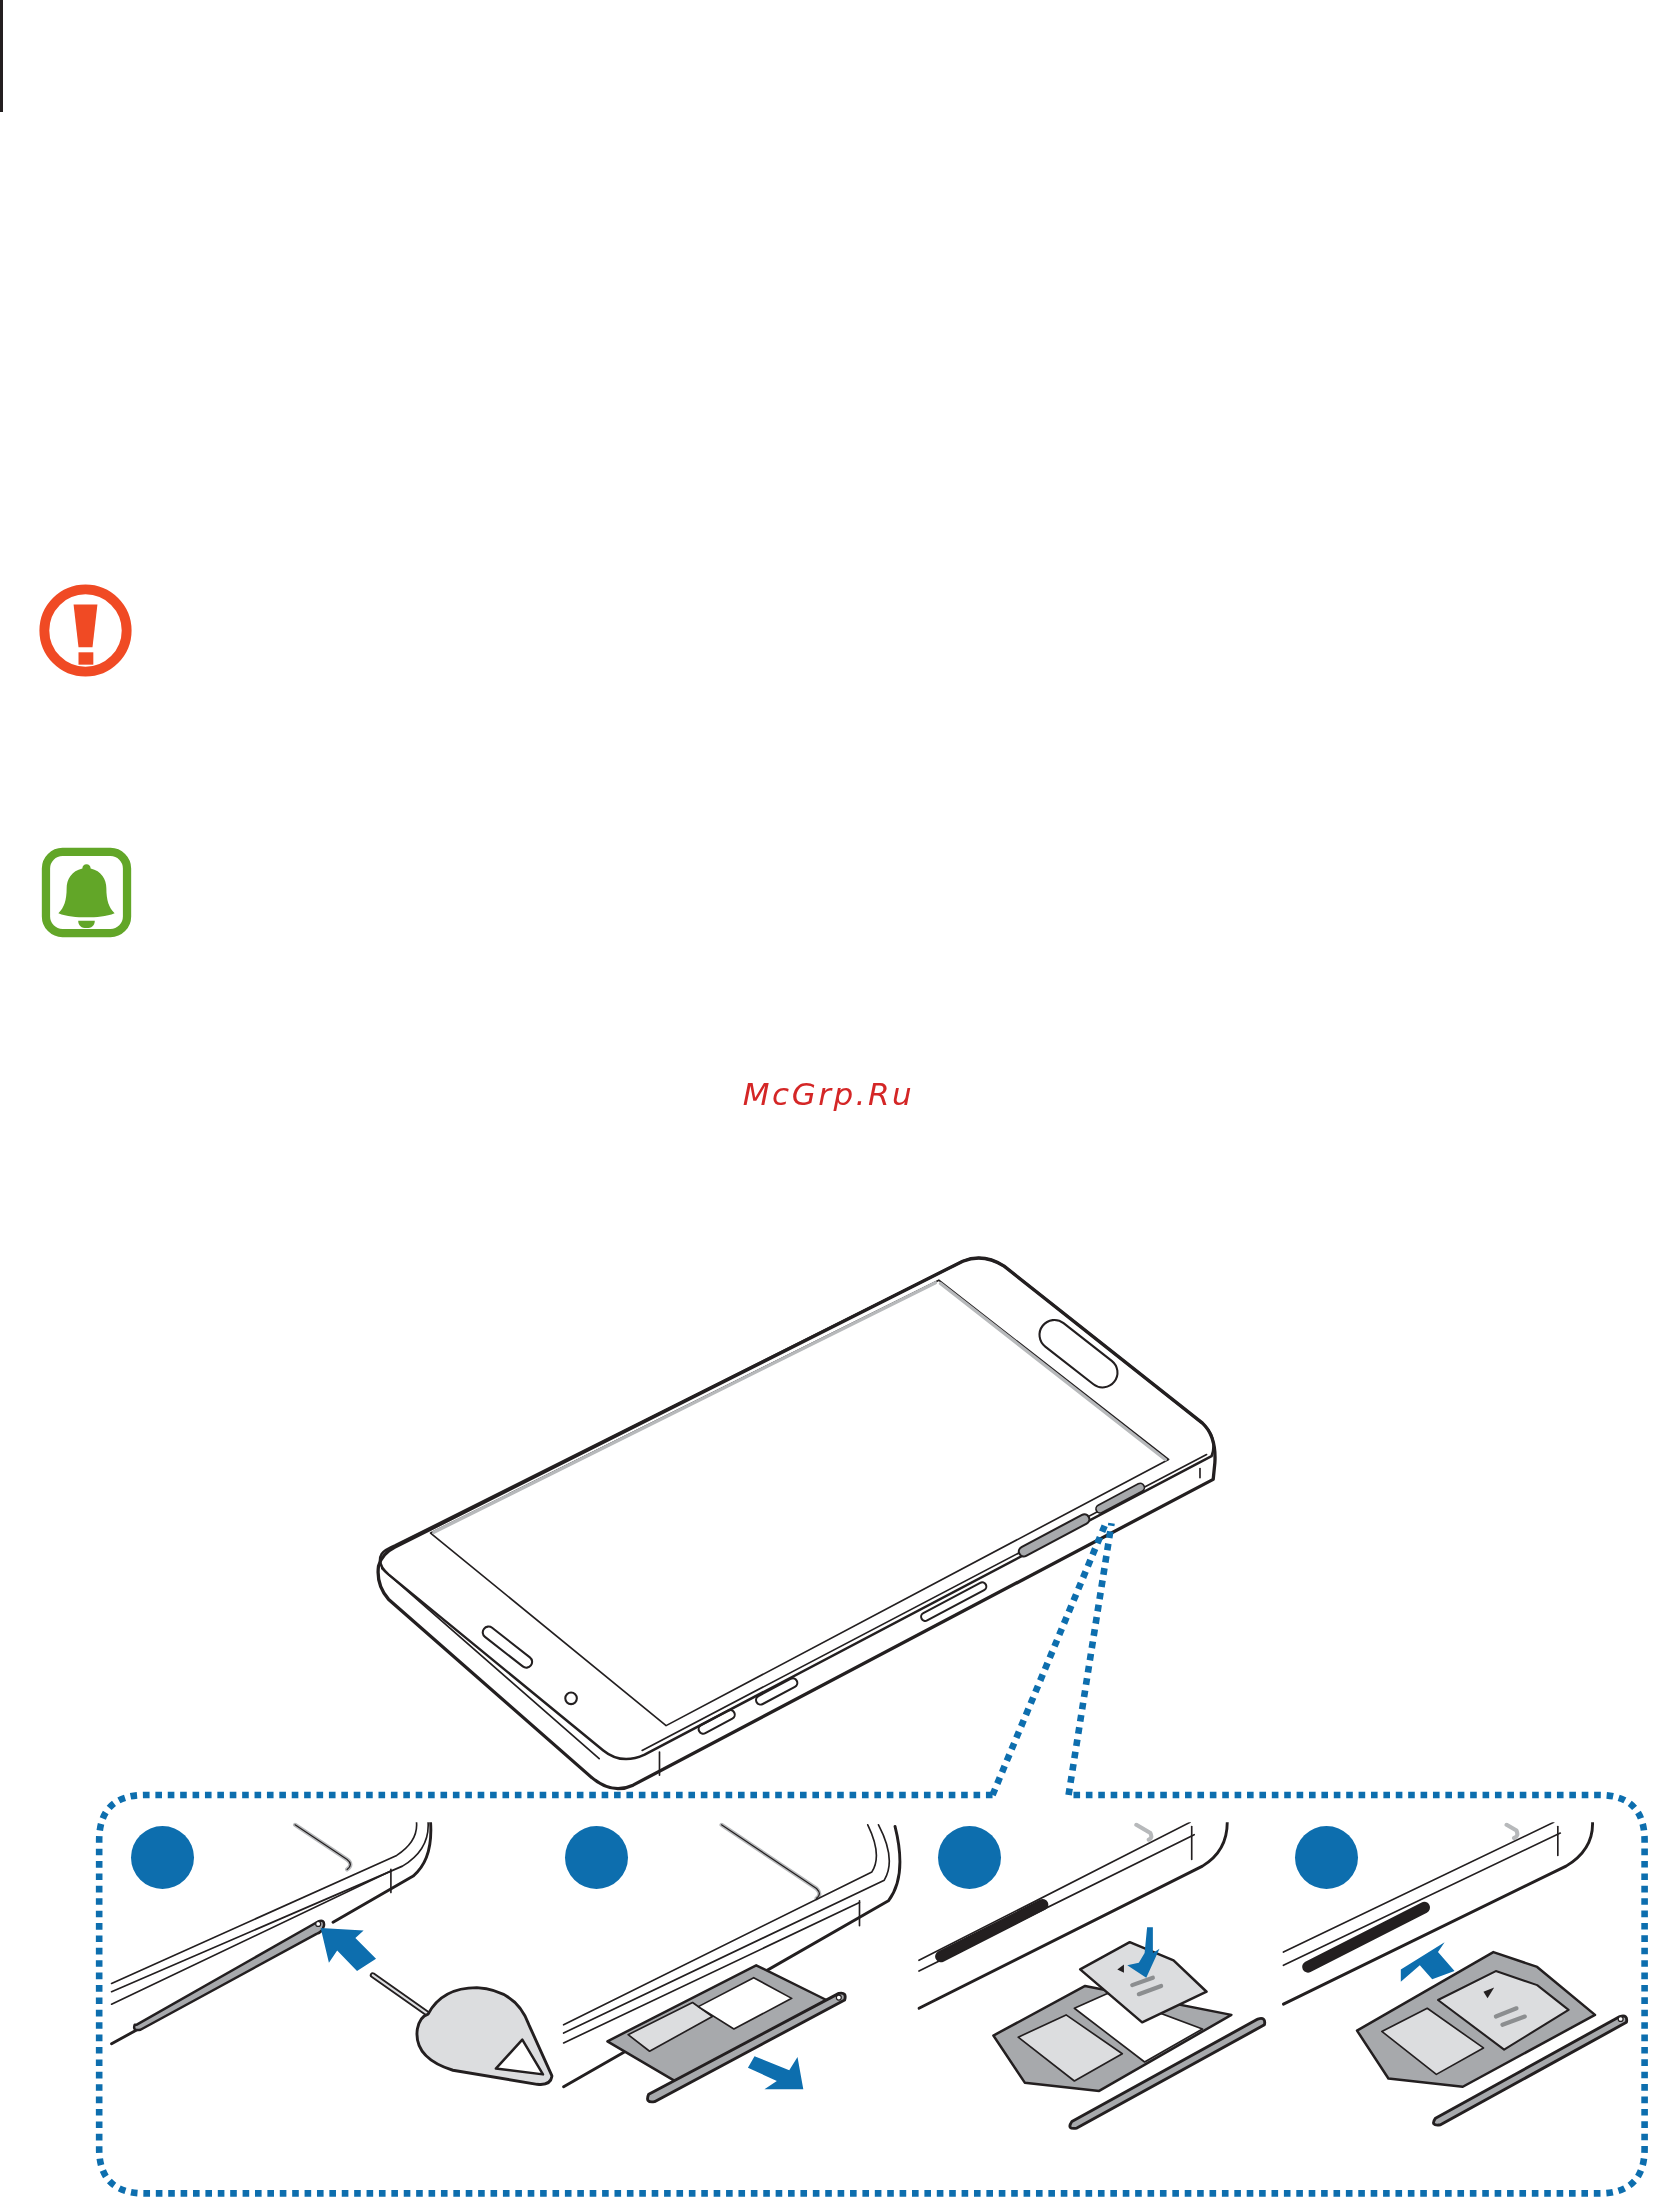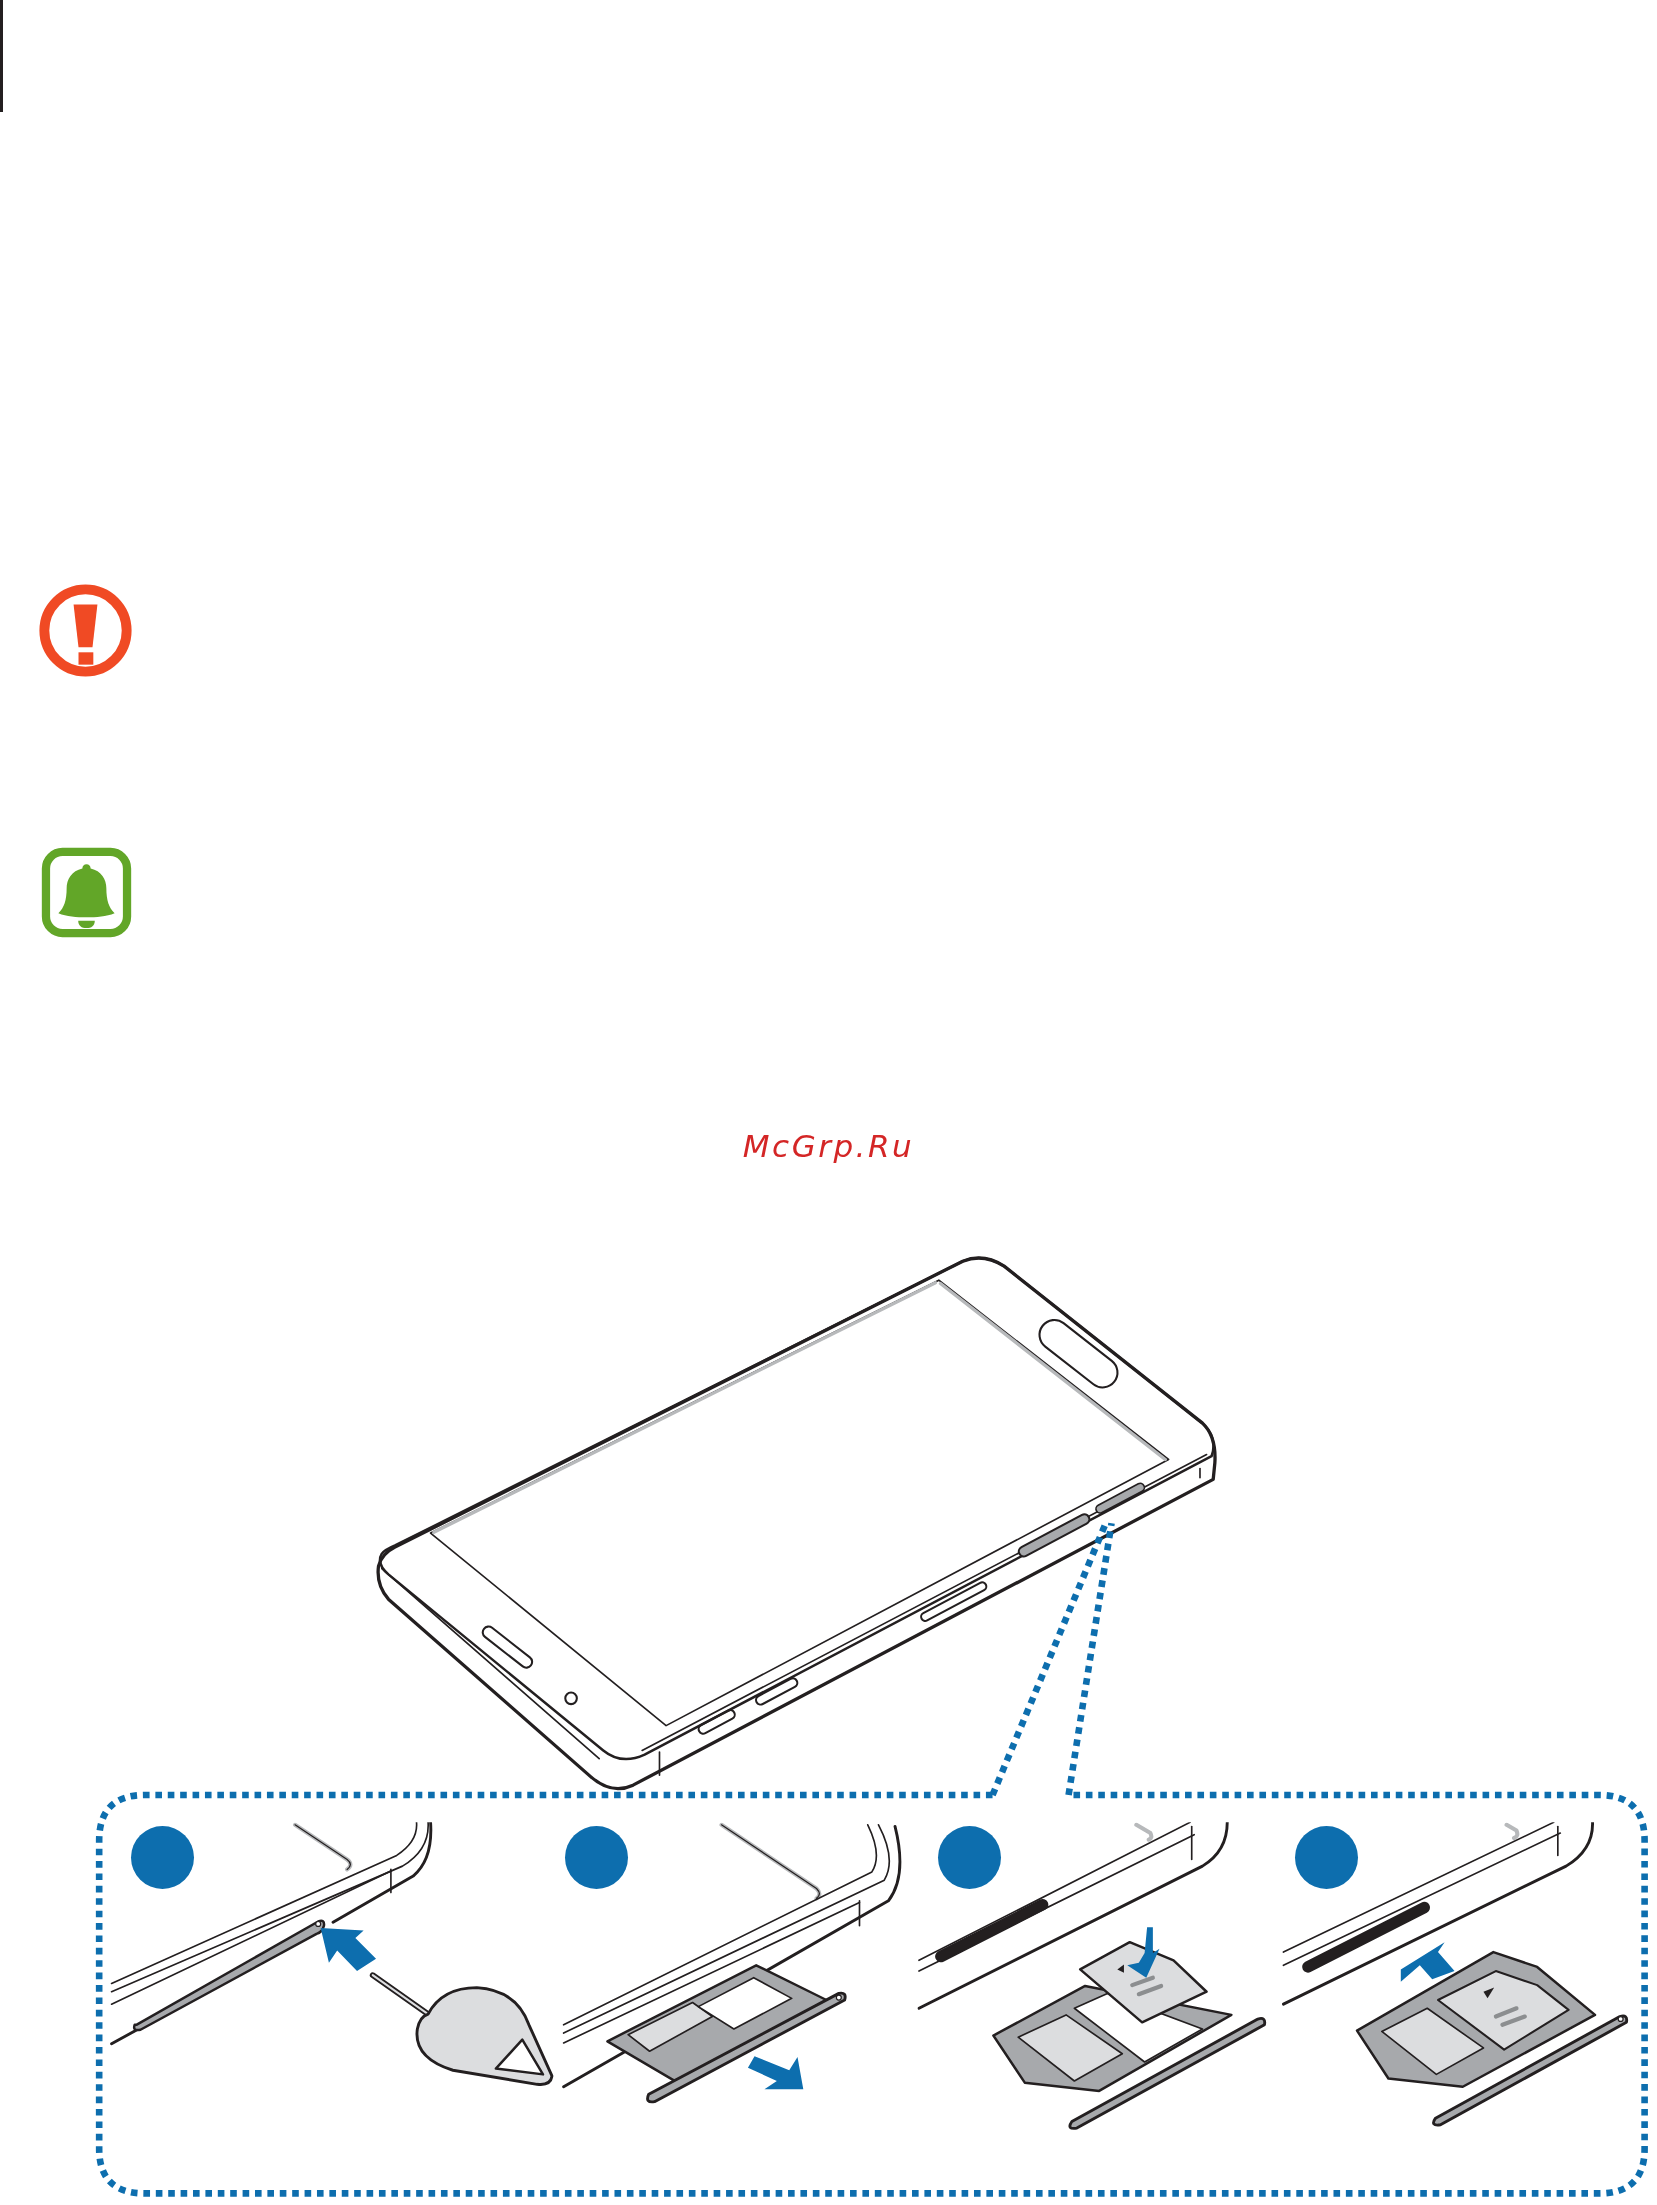--- a/index.html
+++ b/index.html
@@ -1,21 +1,21 @@
 <!DOCTYPE html>
 <html style="font-size:13.2px"><head>
 <meta charset="utf-8">
 <style>
   html, body { margin: 0; padding: 0; background: #ffffff; }
   body { width: 1657px; height: 2205px; position: relative; overflow: hidden; font-family: "DejaVu Sans", sans-serif; }
   .page-edge-bar { position: absolute; left: 0; top: 0; width: 2.5px; height: 112px; background: #231f20; }
   .icon { position: absolute; }
   .warning-icon { left: 39px; top: 584px; width: 93px; height: 93px; }
   .notice-icon { left: 41px; top: 847px; width: 91px; height: 91px; }
-  .watermark { position: absolute; left: 0; width: 1657px; top: 1128px; text-align: center; font-family: "DejaVu Sans", sans-serif; font-style: oblique; font-size: 31px; letter-spacing: 2.5px; color: #d42626; }
+  .watermark { position: absolute; left: 0; width: 1657px; top: 1076px; text-align: center; font-family: "DejaVu Sans", sans-serif; font-style: oblique; font-size: 31px; letter-spacing: 2.5px; color: #d42626; }
   .illustration { position: absolute; left: 0; top: 0; width: 1657px; height: 2205px; }
   .step-marker { position: absolute; width: 63px; height: 63px; border-radius: 50%; color: #ffffff; font-family: "DejaVu Sans", sans-serif; font-weight: bold; font-size: 33px; line-height: 63px; text-align: center; }
 </style>
 </head>
 <body>
 
 <div class="page-edge-bar"></div>
 
 <svg class="icon warning-icon" viewBox="0 0 113 113">
   <circle cx="56.5" cy="56.5" r="50" fill="none" stroke="#f04a24" stroke-width="12"></circle>

